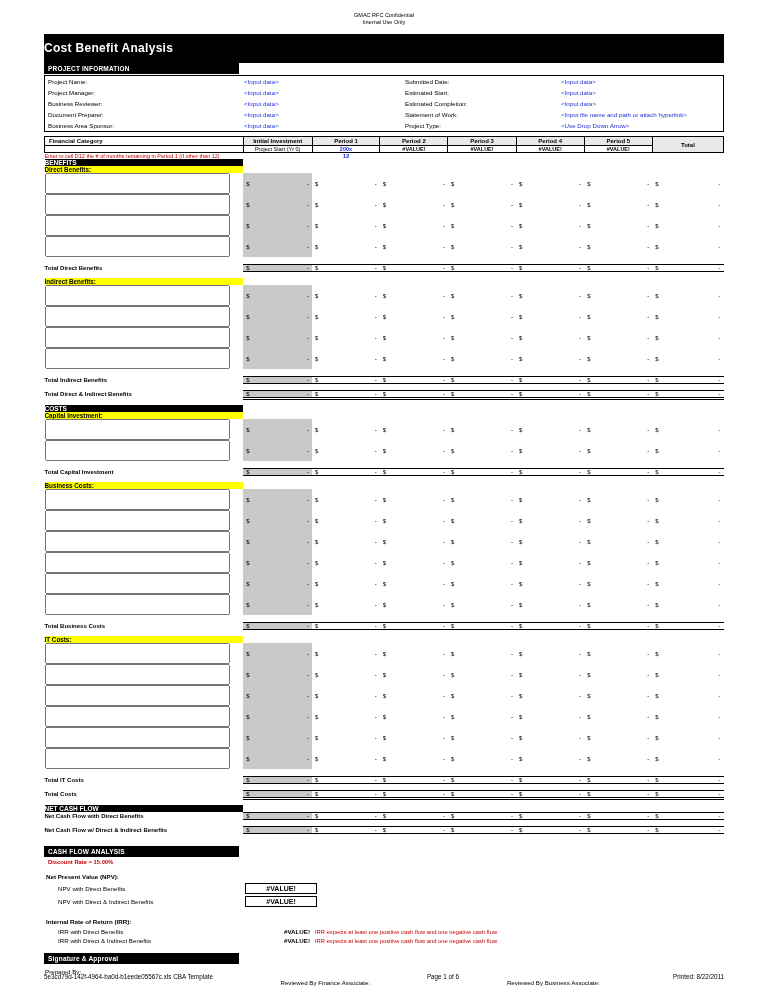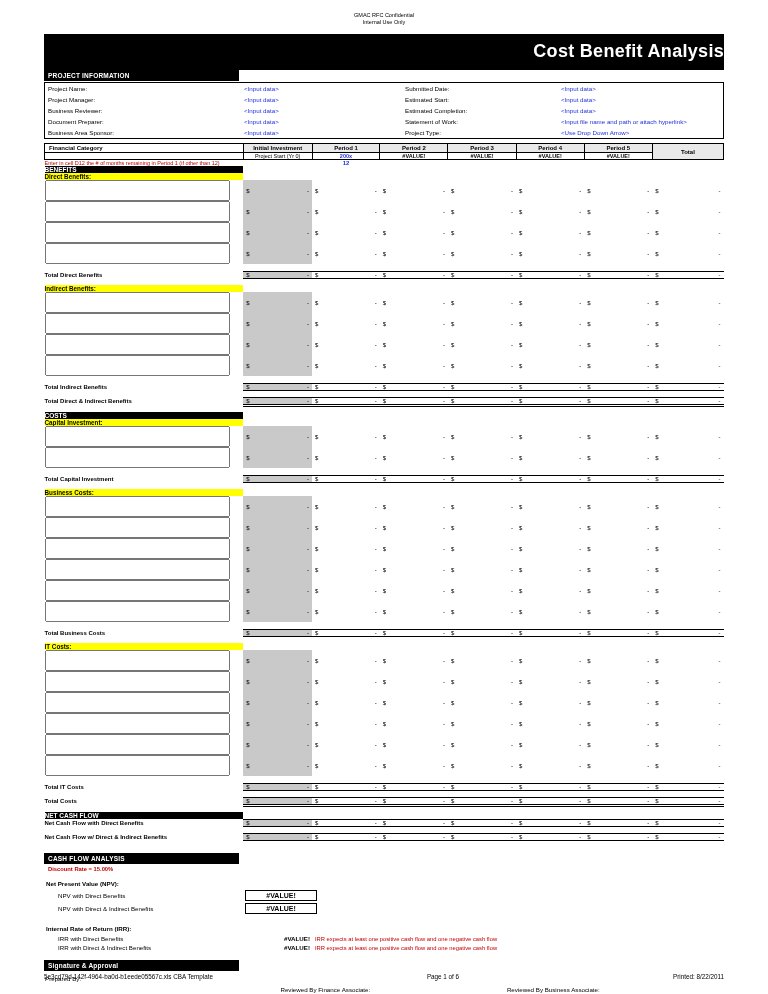--- a/index.html
+++ b/index.html
@@ -1,19 +1,19 @@
 <!DOCTYPE html>
 <html><head>
 <meta charset="utf-8">
 <style>
   html,body{margin:0;padding:0;background:#fff;}
   body{width:768px;height:994px;font-family:"Liberation Sans",sans-serif;color:#000;}
   .page{position:relative;width:768px;height:994px;box-sizing:border-box;padding:0;}
   .hdr-conf{text-align:center;font-size:5.5px;line-height:7px;margin-top:12px;color:#000;}
-  .title-bar{margin:8px 44px 0 44px;background:#000;color:#fff;text-align:right;font-size:18px;font-weight:bold;padding:7px 0 8px 0;letter-spacing:.3px;}
+  .title-bar{margin:8px 44px 0 44px;background:#000;color:#fff;text-align:left;font-size:12px;font-weight:bold;padding:7px 0 8px 0;letter-spacing:.3px;}
   .sheet{margin:0 44px;}
   .secbar{background:#000;color:#fff;font-size:6.5px;font-weight:bold;padding:2px 4px;letter-spacing:.2px;}
   .secbar.w-proj{width:195px;box-sizing:border-box;}
   table{border-collapse:collapse;width:100%;}
   .pinfo{margin-top:1px;border:1px solid #000;width:100%;font-size:6.2px;}
   .pinfo td{padding:1px 3px;vertical-align:top;line-height:9px;white-space:nowrap;}
   .lbl{color:#000;}
   .inp{color:#2031d8;}
   .pinfo .col1{width:190px;}
   .pinfo .col2{width:155px;}

